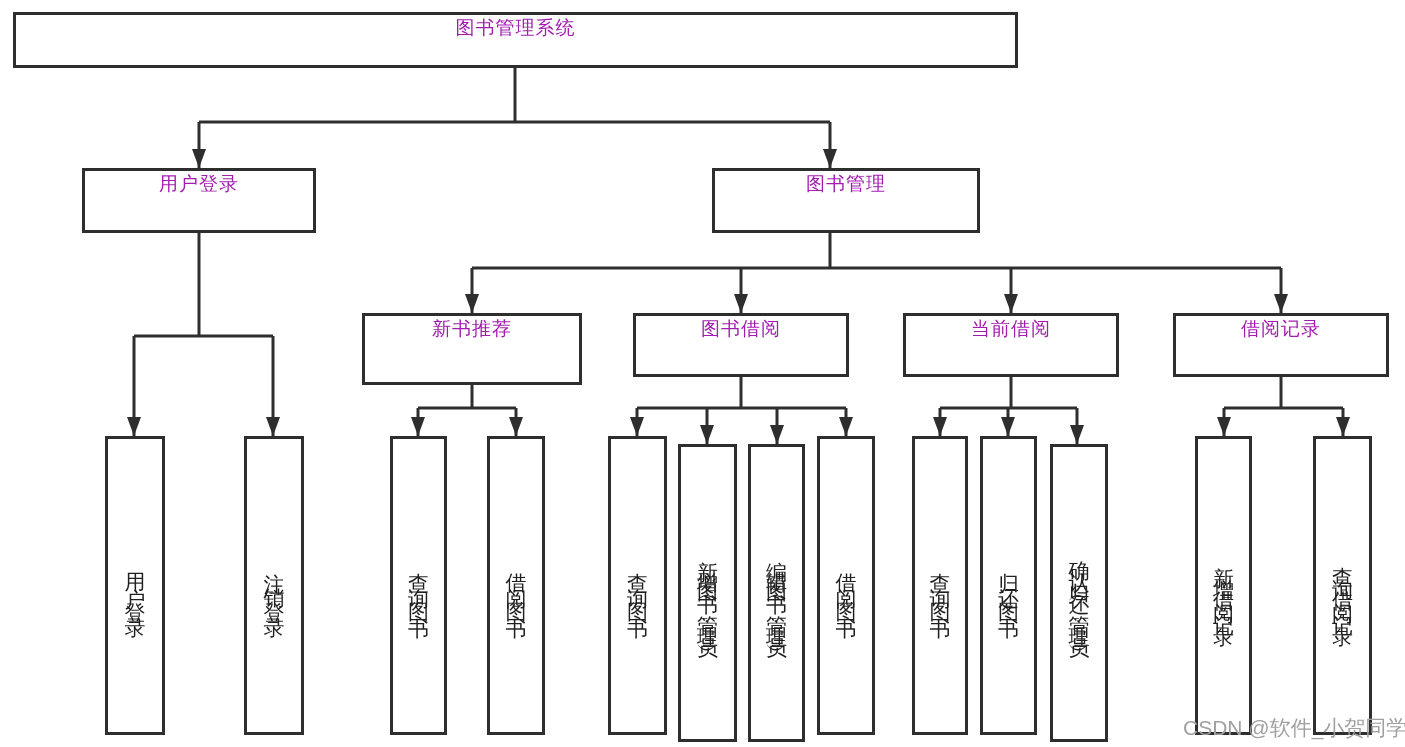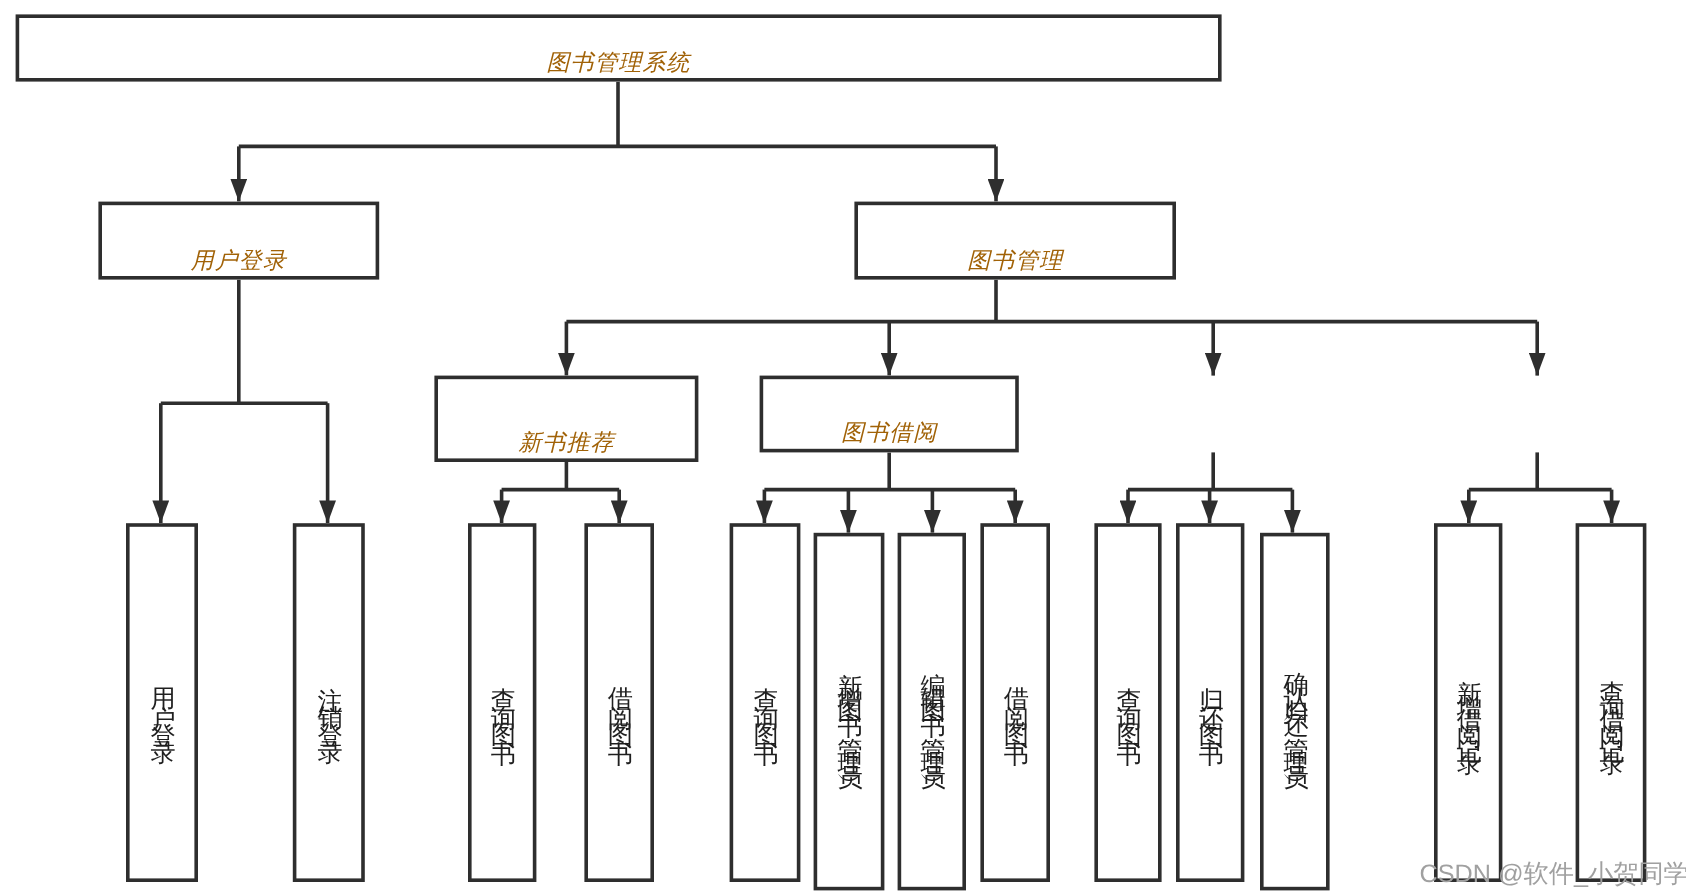--- a/index.html
+++ b/index.html
@@ -16,27 +16,26 @@
     left: 0; top: 0;
     width: 1405px; height: 747px;
     z-index: 1;
   }
   .hbox {
     position: absolute;
     box-sizing: border-box;
     border: 3px solid #2e2e2e;
     background: #ffffff;
     display: flex;
-    align-items: flex-end;
+    align-items: flex-start;
     justify-content: center;
-    color: #a16207;
+    color: #a21caf;
     font-size: 19px;
     letter-spacing: 1px;
     z-index: 2;
-    font-style: italic;
   }
   .vbox {
     position: absolute;
     box-sizing: border-box;
     border: 3px solid #2e2e2e;
     background: #ffffff;
     display: flex;
     align-items: center;
     justify-content: center;
     top: 436px;
@@ -128,20 +127,26 @@
   <div class="hbox" style="left:712px;top:168px;width:268px;height:65px">
     <span>图书管理</span>
   </div>
 
   <div class="hbox" style="left:362px;top:313px;width:220px;height:72px">
     <span>新书推荐</span>
   </div>
   <div class="hbox" style="left:633px;top:313px;width:216px;height:64px">
     <span>图书借阅</span>
   </div>
+  <div class="hbox" style="left:903px;top:313px;width:216px;height:64px">
+    <span>当前借阅</span>
+  </div>
+  <div class="hbox" style="left:1173px;top:313px;width:216px;height:64px">
+    <span>借阅记录</span>
+  </div>
 
   <div class="vbox" style="left:105px;width:60px">
     <span class="vlabel sp-loose">用户登录</span>
   </div>
   <div class="vbox" style="left:244px;width:60px">
     <span class="vlabel sp-loose">注销登录</span>
   </div>
 
   <div class="vbox" style="left:390px;width:57px">
     <span class="vlabel sp-loose">查询图书</span>

